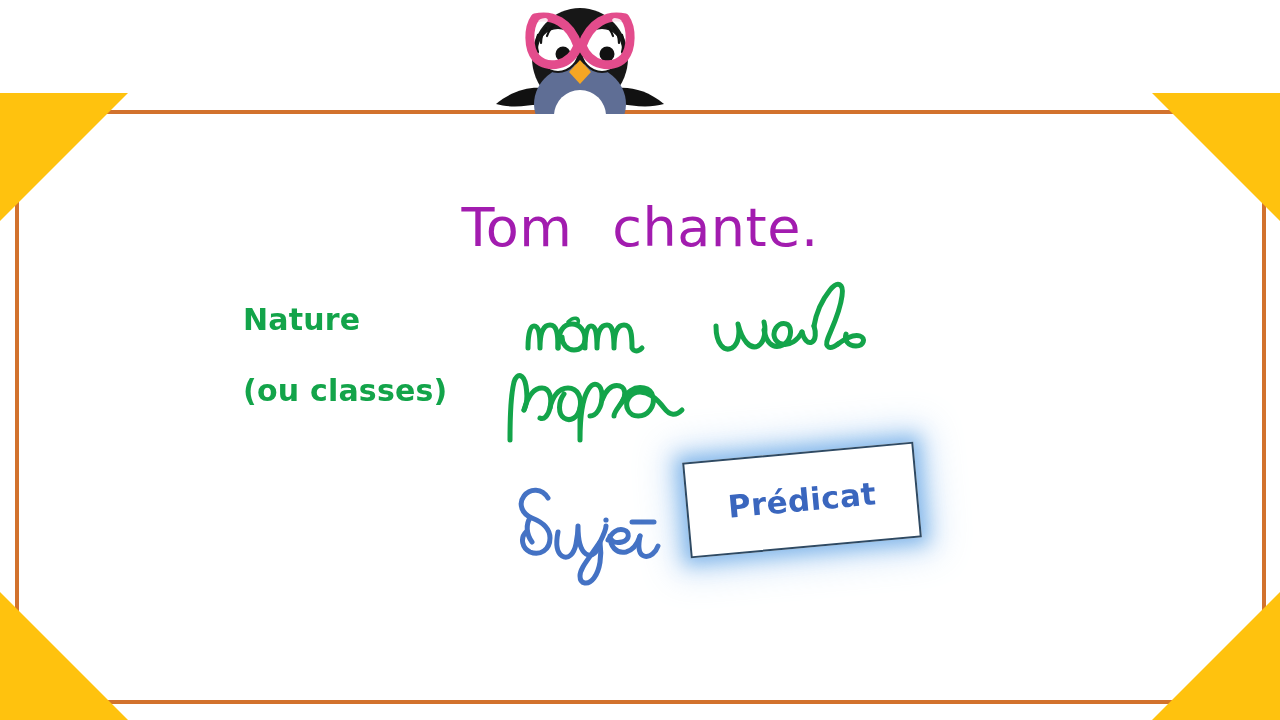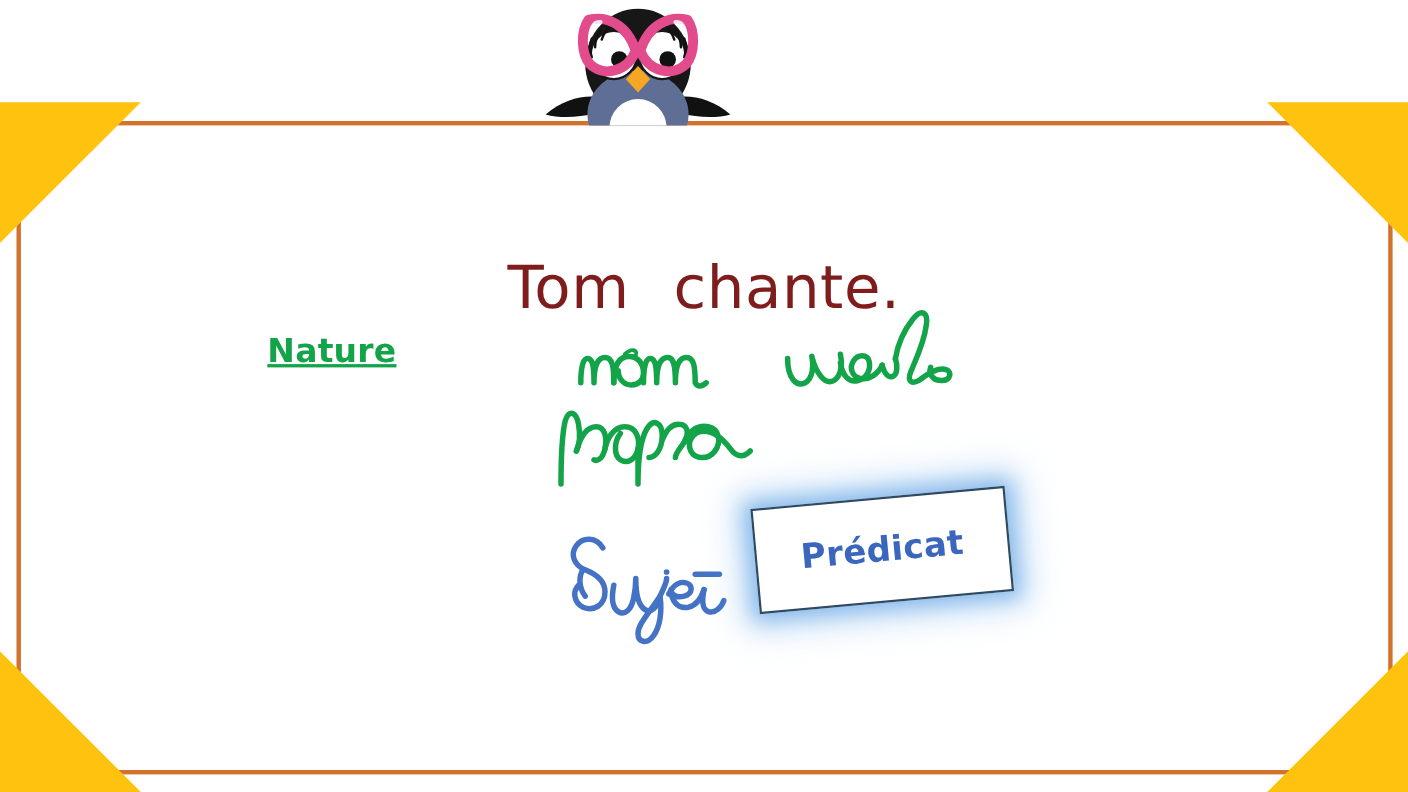--- a/index.html
+++ b/index.html
@@ -65,35 +65,33 @@
   
   #sentence {
     position: absolute;
     left: 0;
     top: 196px;
     width: 1280px;
     text-align: center;
     font-family: "DejaVu Sans", sans-serif;
     font-size: 54px;
     font-weight: 400;
-    color: #7f1d1d;
+    color: #a21caf;
     letter-spacing: 0.5px;
     white-space: pre;
-    margin-top: 34px;
   }
   #sentence .gap { display: inline-block; width: 40px; }
 
   
   .row-label {
     position: absolute;
     font-family: "DejaVu Sans", sans-serif;
     font-weight: bold;
     font-size: 30px;
     letter-spacing: 0.2px;
-    text-decoration: underline;
   }
   .label-nature   { left: 243px; top: 302px; color: #13A44A; }
   .label-classes  { left: 243px; top: 373px; color: #13A44A; }
   .label-fonctions{ left: 243px; top: 512px; color: #4472C4; }
 
   
   .hand { position: absolute; }
   .hand-nom     { left: 522px; top: 292px; }
   .hand-verbe   { left: 712px; top: 278px; }
   .hand-propre  { left: 498px; top: 358px; }
@@ -177,20 +175,21 @@
         <ellipse cx="53" cy="21" rx="5" ry="2.6" transform="rotate(-18 53 21)"></ellipse>
         <ellipse cx="127" cy="21" rx="5" ry="2.6" transform="rotate(18 127 21)"></ellipse>
       </g>
     </svg>
   </div>
 
   <div id="sentence"><span>Tom</span><span class="gap"></span><span>chante.</span></div>
 
   <div class="row-label label-nature">Nature</div>
 
+  <div class="row-label label-classes">(ou classes)</div>
 
 
   <div class="hand hand-nom">
     <svg width="130" height="78" viewBox="0 0 130 78" xmlns="http://www.w3.org/2000/svg" fill="none" stroke="#13A44A" stroke-width="5" stroke-linecap="round" stroke-linejoin="round">
       <path d="M6 56 C 6 42, 8 34, 12 34 C 17 34, 18 42, 18 56
                C 18 40, 22 33, 28 33 C 35 33, 36 42, 36 56"></path>
       <path d="M36 56 C 36 40, 41 32, 50 32 C 58 32, 63 39, 63 47
                C 63 54, 58 58, 52 58 C 45 58, 40 52, 40 45"></path>
       <path d="M63 56 C 63 42, 65 34, 69 34 C 74 34, 75 42, 75 56
                C 75 40, 79 33, 85 33 C 91 33, 92 42, 92 56

